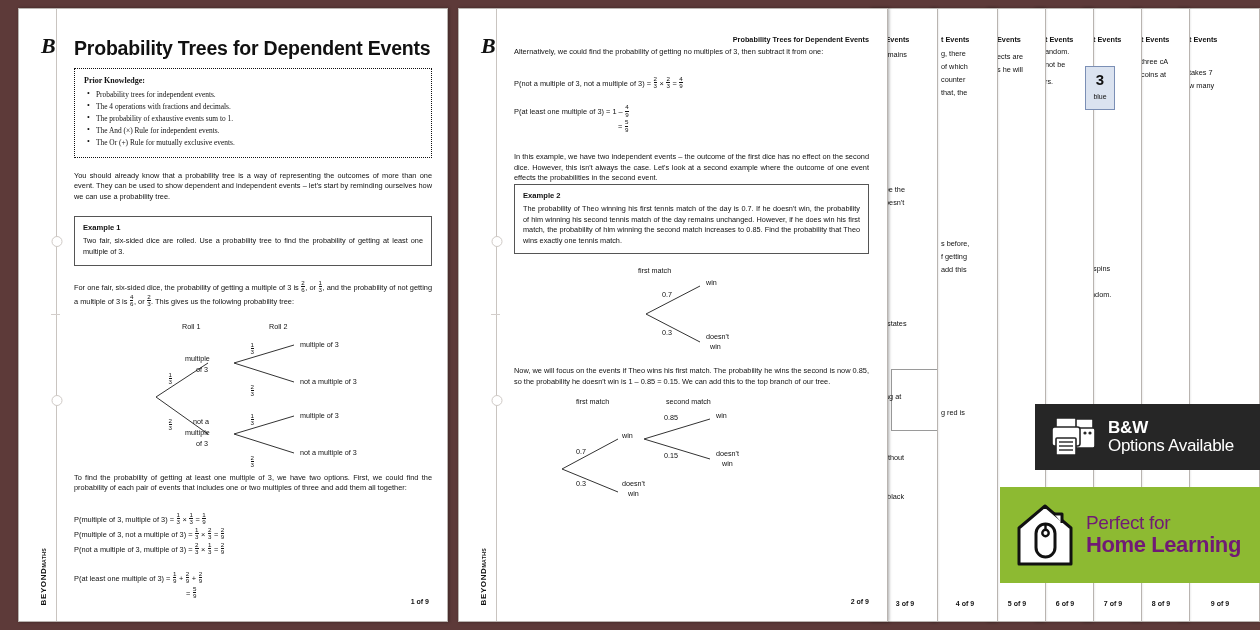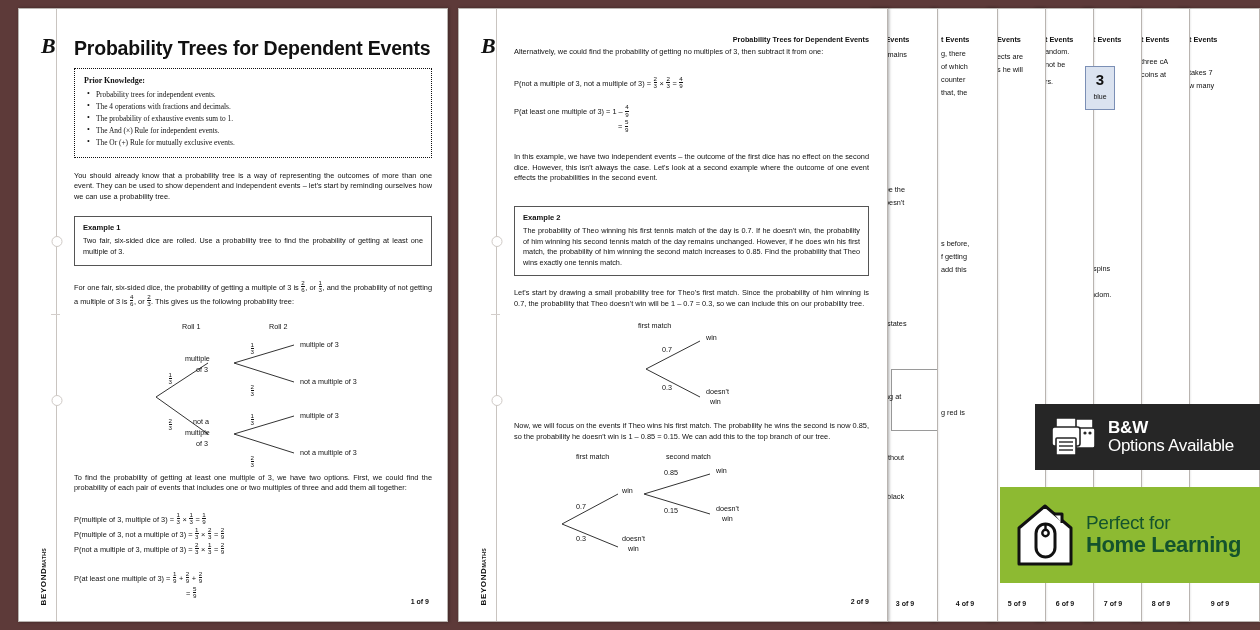--- a/index.html
+++ b/index.html
@@ -120,21 +120,21 @@
   }
   .badge-bw .txt { color:#fff; line-height:1.04; }
   .badge-bw .l1 { font-size:17px; font-weight:700; letter-spacing:-.2px; }
   .badge-bw .l2 { font-size:17px; font-weight:400; letter-spacing:-.3px; }
 
   .badge-home {
     position:absolute; right:0px; top:487px; width:260px; height:96px;
     background:#8dba32; display:flex; align-items:center; gap:10px;
     padding-left:14px;
   }
-  .badge-home .txt { color:#14532d; line-height:1.05; }
+  .badge-home .txt { color:#701a75; line-height:1.05; }
   .badge-home .l1 { font-size:19px; font-weight:400; letter-spacing:-.3px; }
   .badge-home .l2 { font-size:22px; font-weight:700; letter-spacing:-.4px; }
 </style>
 </head>
 <body>
 
 <div class="stage">
 
   <div class="fan" style="left:1180px; width:80px;">
     <div class="fanspine"></div>
@@ -233,26 +233,25 @@
       <div class="eqline" style="margin-top:14px;">
         <span>P(at least one multiple of 3) = 1 – </span><span class="frac"><span class="n">4</span><span class="d">9</span></span>
       </div>
       <div class="eqline" style="padding-left:104px;">
         <span>= </span><span class="frac"><span class="n">5</span><span class="d">9</span></span>
       </div>
 
 
       <p class="body" style="margin-top:18px;">In this example, we have two independent events – the outcome of the first dice has no effect on the second dice. However, this isn't always the case. Let's look at a second example where the outcome of one event effects the probabilities in the second event.</p>
 
-      <div class="ex-box" style="margin-top:22px;">
+      <div class="ex-box" style="">
         <div class="ex-title">Example 2</div>
         <div class="ex-text">The probability of Theo winning his first tennis match of the day is 0.7. If he doesn't win, the probability of him winning his second tennis match of the day remains unchanged. However, if he does win his first match, the probability of him winning the second match increases to 0.85. Find the probability that Theo wins exactly one tennis match.</div>
       </div>
 
-      <p class="body" style="margin-top:12px;">Let's start by drawing a small probability tree for Theo's first match. Since the probability of him winning is 0.7, the probability that Theo doesn't win will be 1 – 0.7 = 0.3, so we can include this on our probability tree.</p>
 
       <div class="tree" style="height:92px; margin-top:12px;">
         <div class="hd" style="left:124px; top:0;">first match</div>
         <svg width="355" height="92">
           <line x1="132" y1="48" x2="186" y2="20" stroke="#333" stroke-width="1"></line>
           <line x1="132" y1="48" x2="186" y2="76" stroke="#333" stroke-width="1"></line>
         </svg>
         <div class="lbl" style="left:148px; top:24px;">0.7</div>
         <div class="lbl" style="left:192px; top:12px;">win</div>
         <div class="lbl" style="left:148px; top:62px;">0.3</div>

